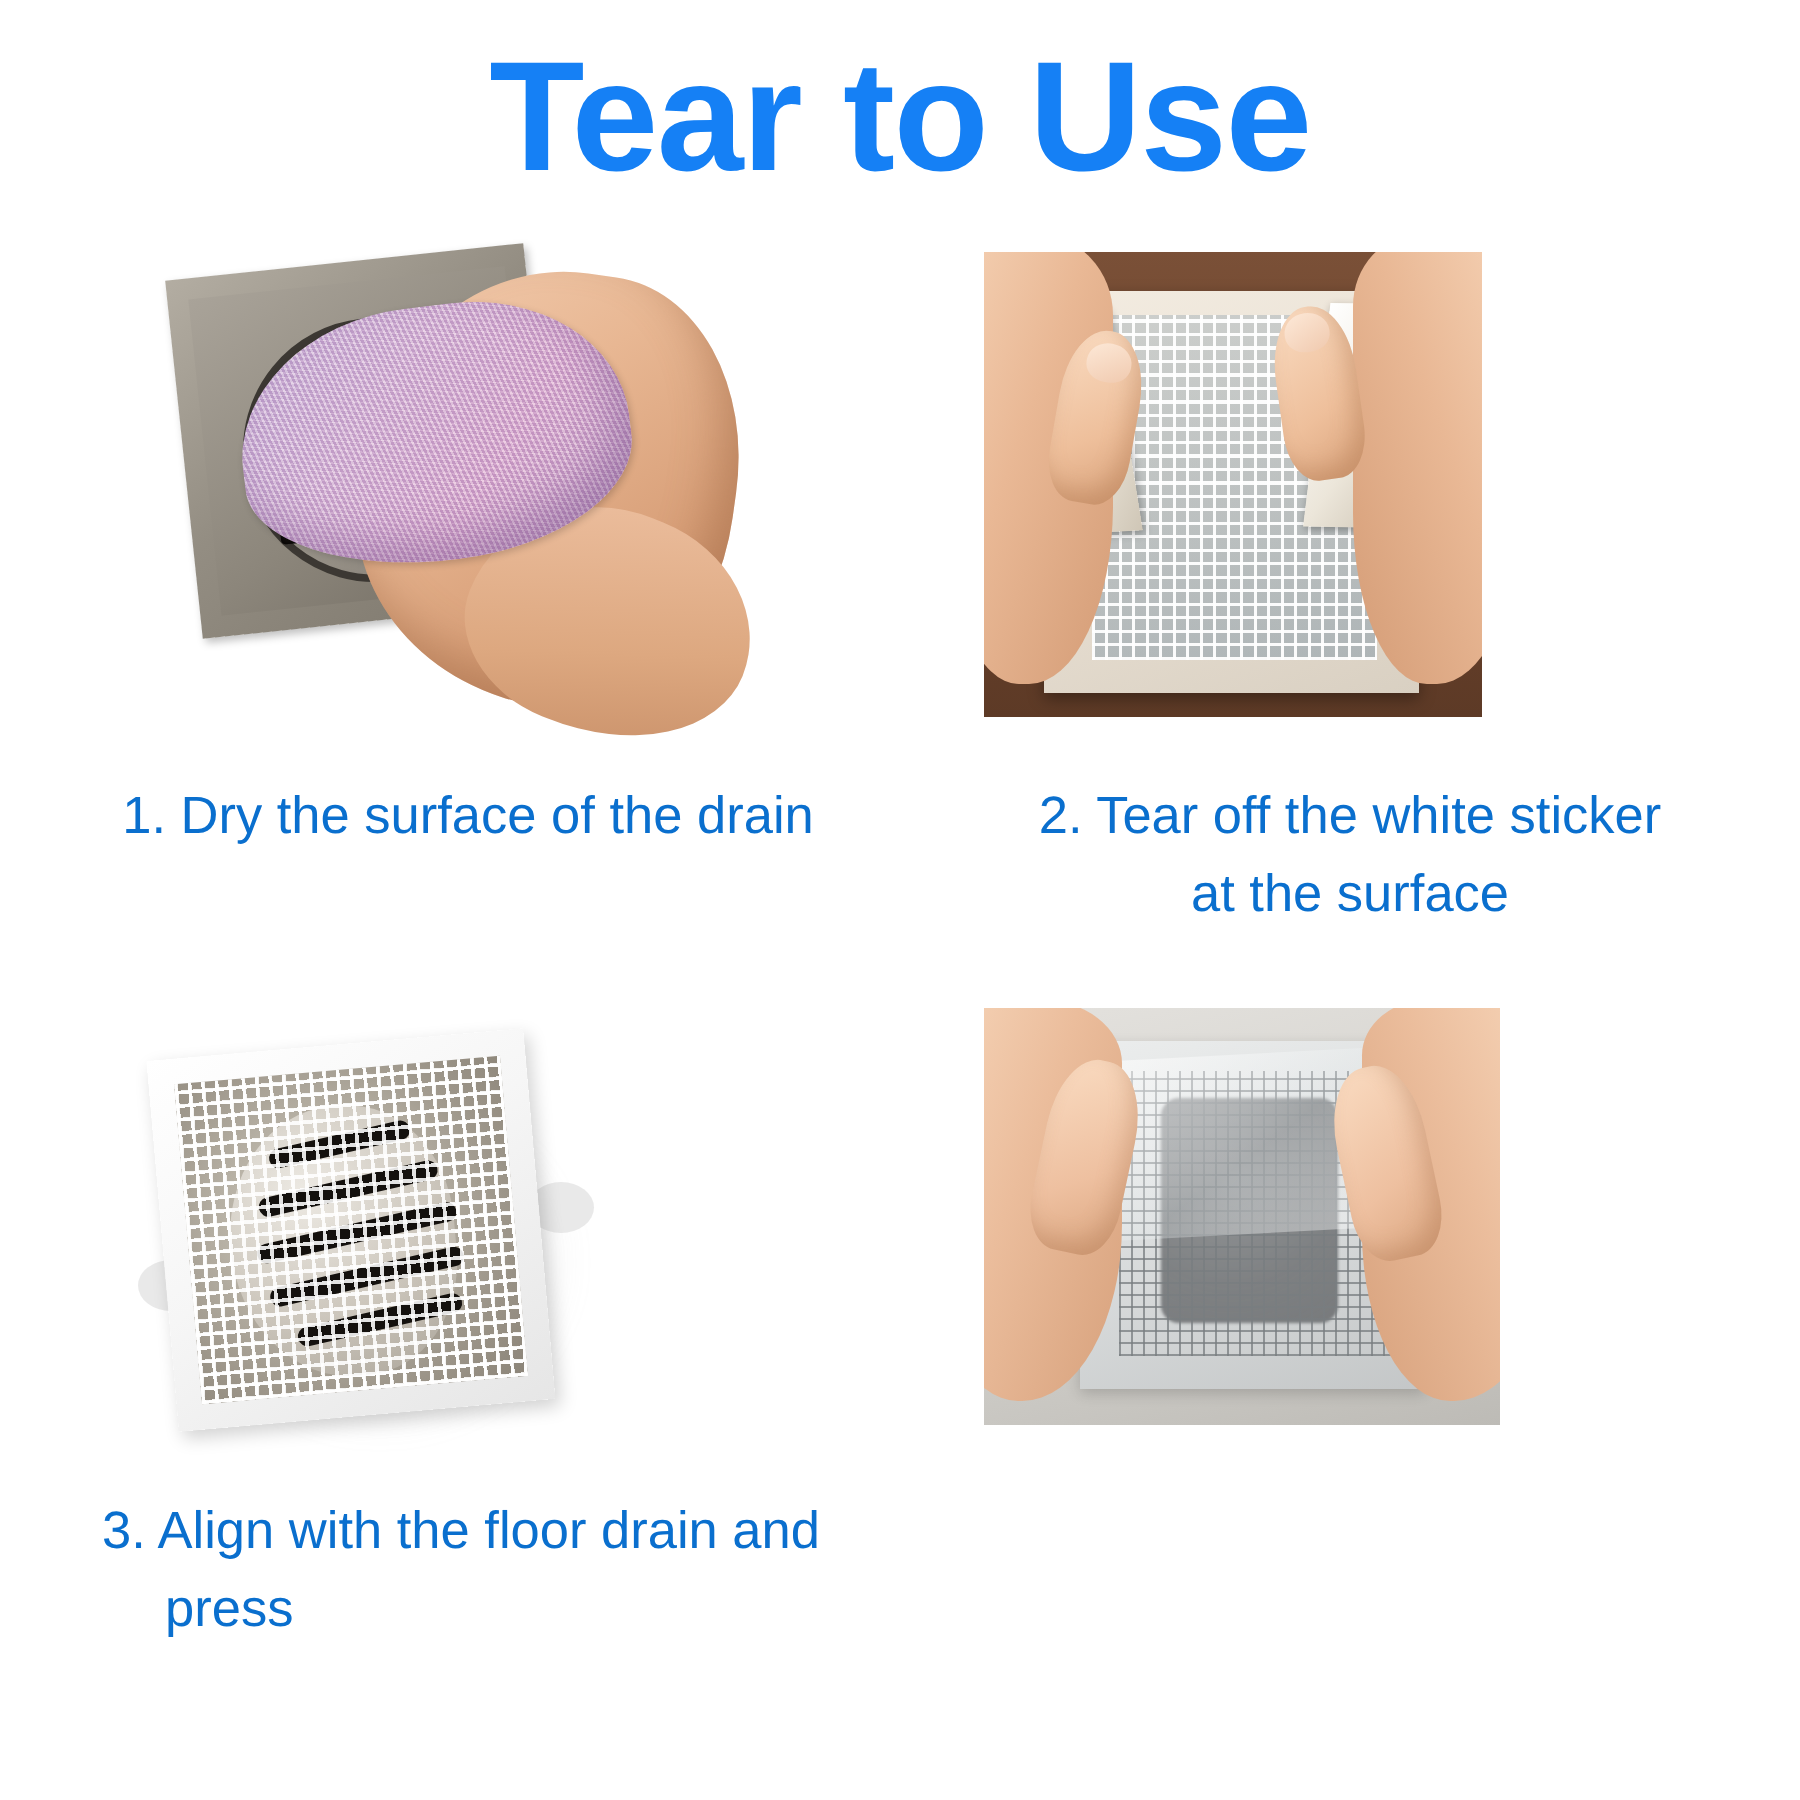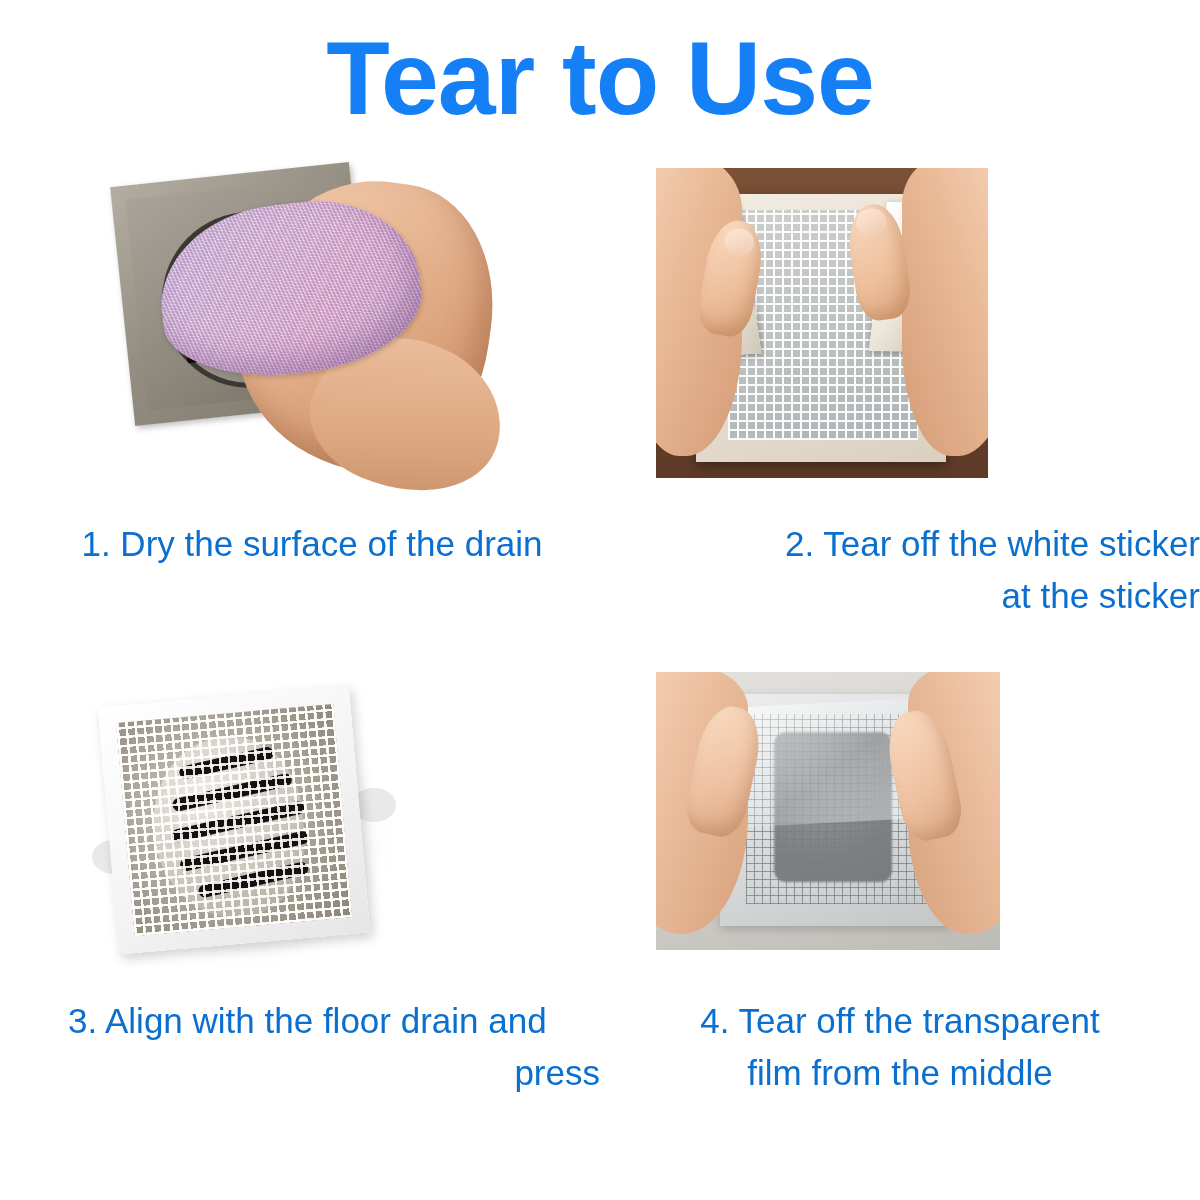--- a/index.html
+++ b/index.html
@@ -43,25 +43,25 @@
     position:absolute;
     left:0; width:600px;
     font-size:35px;
     line-height:52px;
     color:#0a6fce;
     text-align:center;
     letter-spacing:0px;
   }
   .caption .ln { display:block; white-space:nowrap; }
   .cap-1 { top:358px; }
-  .cap-2 { top:358px;text-align:right; }
+  .cap-2 { top:358px; }
   .cap-3 { top:335px; text-align:left; padding-left:68px; }
   .cap-4 { top:335px; }
   .cap-3 .ln { padding-left:0; }
-  .cap-3 .ln.indent { padding-left:42px;text-align:right; }
+  .cap-3 .ln.indent { padding-left:42px; }
 
   
   .ph1 { position:absolute; left:0; top:0; width:600px; height:345px; }
   .ph1-plate {
     position:absolute;
     left:110px; top:14px; width:240px; height:240px;
     background:linear-gradient(145deg,#b3ada2 0%,#938d82 45%,#7d776c 100%);
     transform:rotate(-6deg);
     box-shadow:2px 3px 6px rgba(0,0,0,.25);
   }
@@ -305,21 +305,21 @@
         <div class="finger f1">
             <div class="nail"></div>
           </div>
         <div class="finger f2">
             <div class="nail"></div>
           </div>
       </div>
     </div>
     <div class="caption cap-2">
       <span class="ln">2. Tear off the white sticker</span>
-      <span class="ln">at the sticker</span>
+      <span class="ln">at the surface</span>
     </div>
   </div>
 
   <div class="cell cell-3">
     <div class="photo-wrap">
       <div class="ph3">
         <div class="ph3-shadow"></div>
         <div class="ph3-tab t1"></div>
         <div class="ph3-tab t2"></div>
         <div class="ph3-card">
@@ -351,19 +351,15 @@
           <div class="ph4-drain"></div>
           <div class="ph4-mesh"></div>
           <div class="ph4-film"></div>
         </div>
         <div class="hand-l4"></div>
         <div class="hand-r4"></div>
         <div class="f4 a"></div>
         <div class="f4 b"></div>
       </div>
     </div>
-    <div class="caption cap-4">
-      <span class="ln">4. Tear off the transparent</span>
-      <span class="ln">film from the middle</span>
-    </div>
   </div>
 
 </div>
 
 </body></html>

